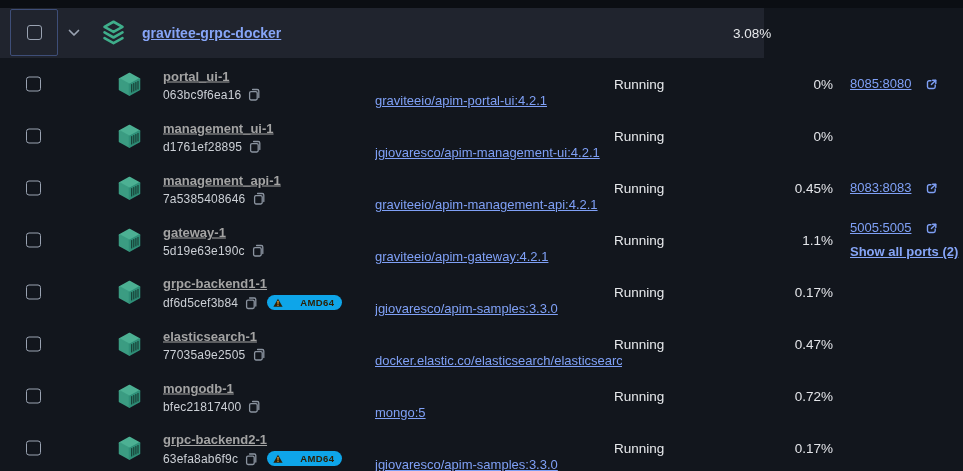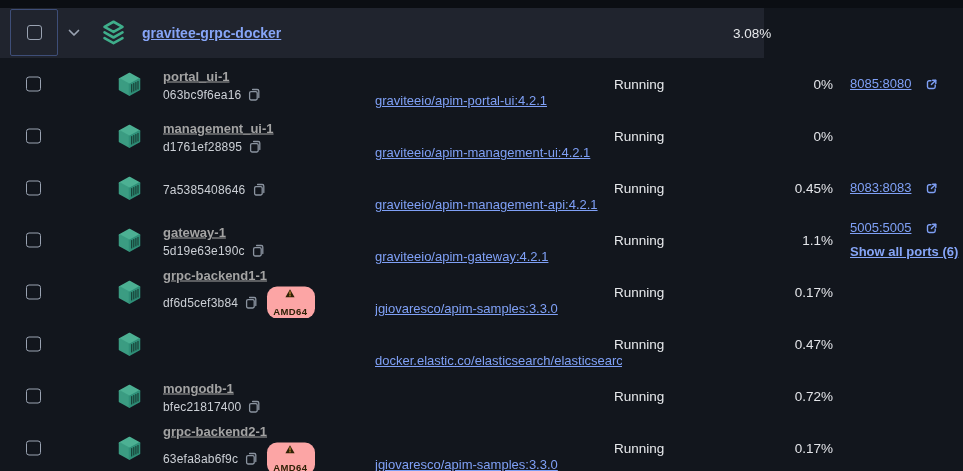--- a/index.html
+++ b/index.html
@@ -37,22 +37,22 @@
   .cube{position:absolute;left:117px;top:50%;transform:translateY(-50%);width:25px;height:24px;}
   .namecell{position:absolute;left:163px;top:50%;transform:translateY(-50%);}
   .cname{
     display:inline-block;font-size:13px;font-weight:bold;color:#a3a3a3;
     text-decoration:underline;cursor:pointer;line-height:16px;
   }
   .idline{display:flex;align-items:center;gap:6px;margin-top:3px;}
   .cid{font-size:12px;color:#ccd0d6;letter-spacing:.2px;}
   .copy{width:14px;height:14px;cursor:pointer;opacity:.9;display:inline-flex;}
   .badge{
-    display:inline-flex;align-items:center;gap:7px;margin-left:3px;
-    background:#fca5a5;border-radius:10px;padding:2px 8px 2px 6px;cursor:default;flex-direction:column;
+    display:inline-flex;align-items:center;gap:17px;margin-left:3px;
+    background:#0ea5e9;border-radius:10px;padding:2px 8px 2px 6px;cursor:default;
   }
   .badge-label{font-size:9.5px;font-weight:bold;color:#2e2106;letter-spacing:.4px;}
   .imagecell{
     position:absolute;left:375px;top:50%;transform:translateY(-50%);
     width:247px;overflow:hidden;white-space:nowrap;margin-top:16px;
   }
   .imagelink{font-size:13px;color:#7fa0f6;text-decoration:underline;cursor:pointer;}
   .statuscell{position:absolute;left:614px;top:50%;transform:translateY(-50%);font-size:13.5px;color:#e7e9ec;}
   .cpucell{position:absolute;left:733px;width:100px;top:50%;transform:translateY(-50%);font-size:13.5px;color:#e3e5e9;text-align:right;}
   .portscell{position:absolute;left:850px;top:50%;transform:translateY(-50%);line-height:24px;}
@@ -167,21 +167,21 @@
         <span class="copy">
           <svg width="14" height="14" viewBox="0 0 14 14" fill="none" stroke="#98a1ae" stroke-width="1.3" stroke-linecap="round" stroke-linejoin="round">
             <rect x="2.6" y="4.2" width="7.6" height="8.3" rx="1.4"></rect>
             <path d="M5.6 2 h4.6 a1.6 1.6 0 0 1 1.6 1.6 V10"></path>
           </svg>
         </span>
 
       </div>
     </div>
     <div class="imagecell">
-      <a class="imagelink">graviteeio/apim-management-ui:4.2.1</a>
+      <a class="imagelink">jgiovaresco/apim-management-ui:4.2.1</a>
     </div>
     <div class="statuscell">Running</div>
     <div class="cpucell">0%</div>
   </div>
 
   <div class="row">
     <span class="checkbox"></span>
     <span class="cube">
       <svg width="25" height="24" viewBox="0 0 24 24">
         <g stroke-linejoin="round">
@@ -191,20 +191,21 @@
         </g>
         <g stroke="#16382f" stroke-width="1.1" stroke-linecap="round">
           <line x1="14.2" y1="12.6" x2="14.2" y2="19.9"></line>
           <line x1="16.3" y1="11.6" x2="16.3" y2="18.9"></line>
           <line x1="18.4" y1="10.6" x2="18.4" y2="17.9"></line>
           <line x1="20.5" y1="9.6" x2="20.5" y2="16.9"></line>
         </g>
       </svg>
     </span>
     <div class="namecell">
+      <a class="cname">management_api-1</a>
       <div class="idline">
         <span class="cid">7a5385408646</span>
         <span class="copy">
           <svg width="14" height="14" viewBox="0 0 14 14" fill="none" stroke="#98a1ae" stroke-width="1.3" stroke-linecap="round" stroke-linejoin="round">
             <rect x="2.6" y="4.2" width="7.6" height="8.3" rx="1.4"></rect>
             <path d="M5.6 2 h4.6 a1.6 1.6 0 0 1 1.6 1.6 V10"></path>
           </svg>
         </span>
 
       </div>
@@ -268,21 +269,21 @@
       <span class="portline">
         <a class="portlink">5005:5005</a>
         <span class="extlink">
           <svg width="13" height="13" viewBox="0 0 13 13" fill="none" stroke="#7fa0f6" stroke-width="1.4" stroke-linecap="round" stroke-linejoin="round">
             <path d="M6 2.8 H4.2 A1.7 1.7 0 0 0 2.5 4.5 v4.3 A1.7 1.7 0 0 0 4.2 10.5 h4.3 A1.7 1.7 0 0 0 10.2 8.8 V7"></path>
             <path d="M7.6 2.2 H10.8 V5.4"></path>
             <path d="M10.6 2.4 L6.4 6.6"></path>
           </svg>
         </span>
       </span>
-      <a class="showall">Show all ports (6)</a>
+      <a class="showall">Show all ports (2)</a>
     </div>
   </div>
 
   <div class="row">
     <span class="checkbox"></span>
     <span class="cube">
       <svg width="25" height="24" viewBox="0 0 24 24">
         <g stroke-linejoin="round">
           <path d="M12 1.5 L22 7 L12 12.5 L2 7 Z" fill="#4cb093" stroke="#4cb093" stroke-width="1.5"></path>
           <path d="M2 7 L12 12.5 V23 L2 17.5 Z" fill="#3b9c82" stroke="#3b9c82" stroke-width="1.5"></path>
@@ -337,20 +338,33 @@
           <path d="M22 7 L12 12.5 V23 L22 17.5 Z" fill="#2f8f78" stroke="#2f8f78" stroke-width="1.5"></path>
         </g>
         <g stroke="#16382f" stroke-width="1.1" stroke-linecap="round">
           <line x1="14.2" y1="12.6" x2="14.2" y2="19.9"></line>
           <line x1="16.3" y1="11.6" x2="16.3" y2="18.9"></line>
           <line x1="18.4" y1="10.6" x2="18.4" y2="17.9"></line>
           <line x1="20.5" y1="9.6" x2="20.5" y2="16.9"></line>
         </g>
       </svg>
     </span>
+    <div class="namecell">
+      <a class="cname">elasticsearch-1</a>
+      <div class="idline">
+        <span class="cid">77035a9e2505</span>
+        <span class="copy">
+          <svg width="14" height="14" viewBox="0 0 14 14" fill="none" stroke="#98a1ae" stroke-width="1.3" stroke-linecap="round" stroke-linejoin="round">
+            <rect x="2.6" y="4.2" width="7.6" height="8.3" rx="1.4"></rect>
+            <path d="M5.6 2 h4.6 a1.6 1.6 0 0 1 1.6 1.6 V10"></path>
+          </svg>
+        </span>
+
+      </div>
+    </div>
     <div class="imagecell">
       <a class="imagelink">docker.elastic.co/elasticsearch/elasticsearch</a>
     </div>
     <div class="statuscell">Running</div>
     <div class="cpucell">0.47%</div>
     <div class="portscell">
       
       
     </div>
   </div>
@@ -377,20 +391,23 @@
       <div class="idline">
         <span class="cid">bfec21817400</span>
         <span class="copy">
           <svg width="14" height="14" viewBox="0 0 14 14" fill="none" stroke="#98a1ae" stroke-width="1.3" stroke-linecap="round" stroke-linejoin="round">
             <rect x="2.6" y="4.2" width="7.6" height="8.3" rx="1.4"></rect>
             <path d="M5.6 2 h4.6 a1.6 1.6 0 0 1 1.6 1.6 V10"></path>
           </svg>
         </span>
 
       </div>
+    </div>
+    <div class="imagecell">
+      <a class="imagelink">mongo:5</a>
     </div>
     <div class="statuscell">Running</div>
     <div class="cpucell">0.72%</div>
     <div class="portscell">
       
       
     </div>
   </div>
 
   <div class="row">

